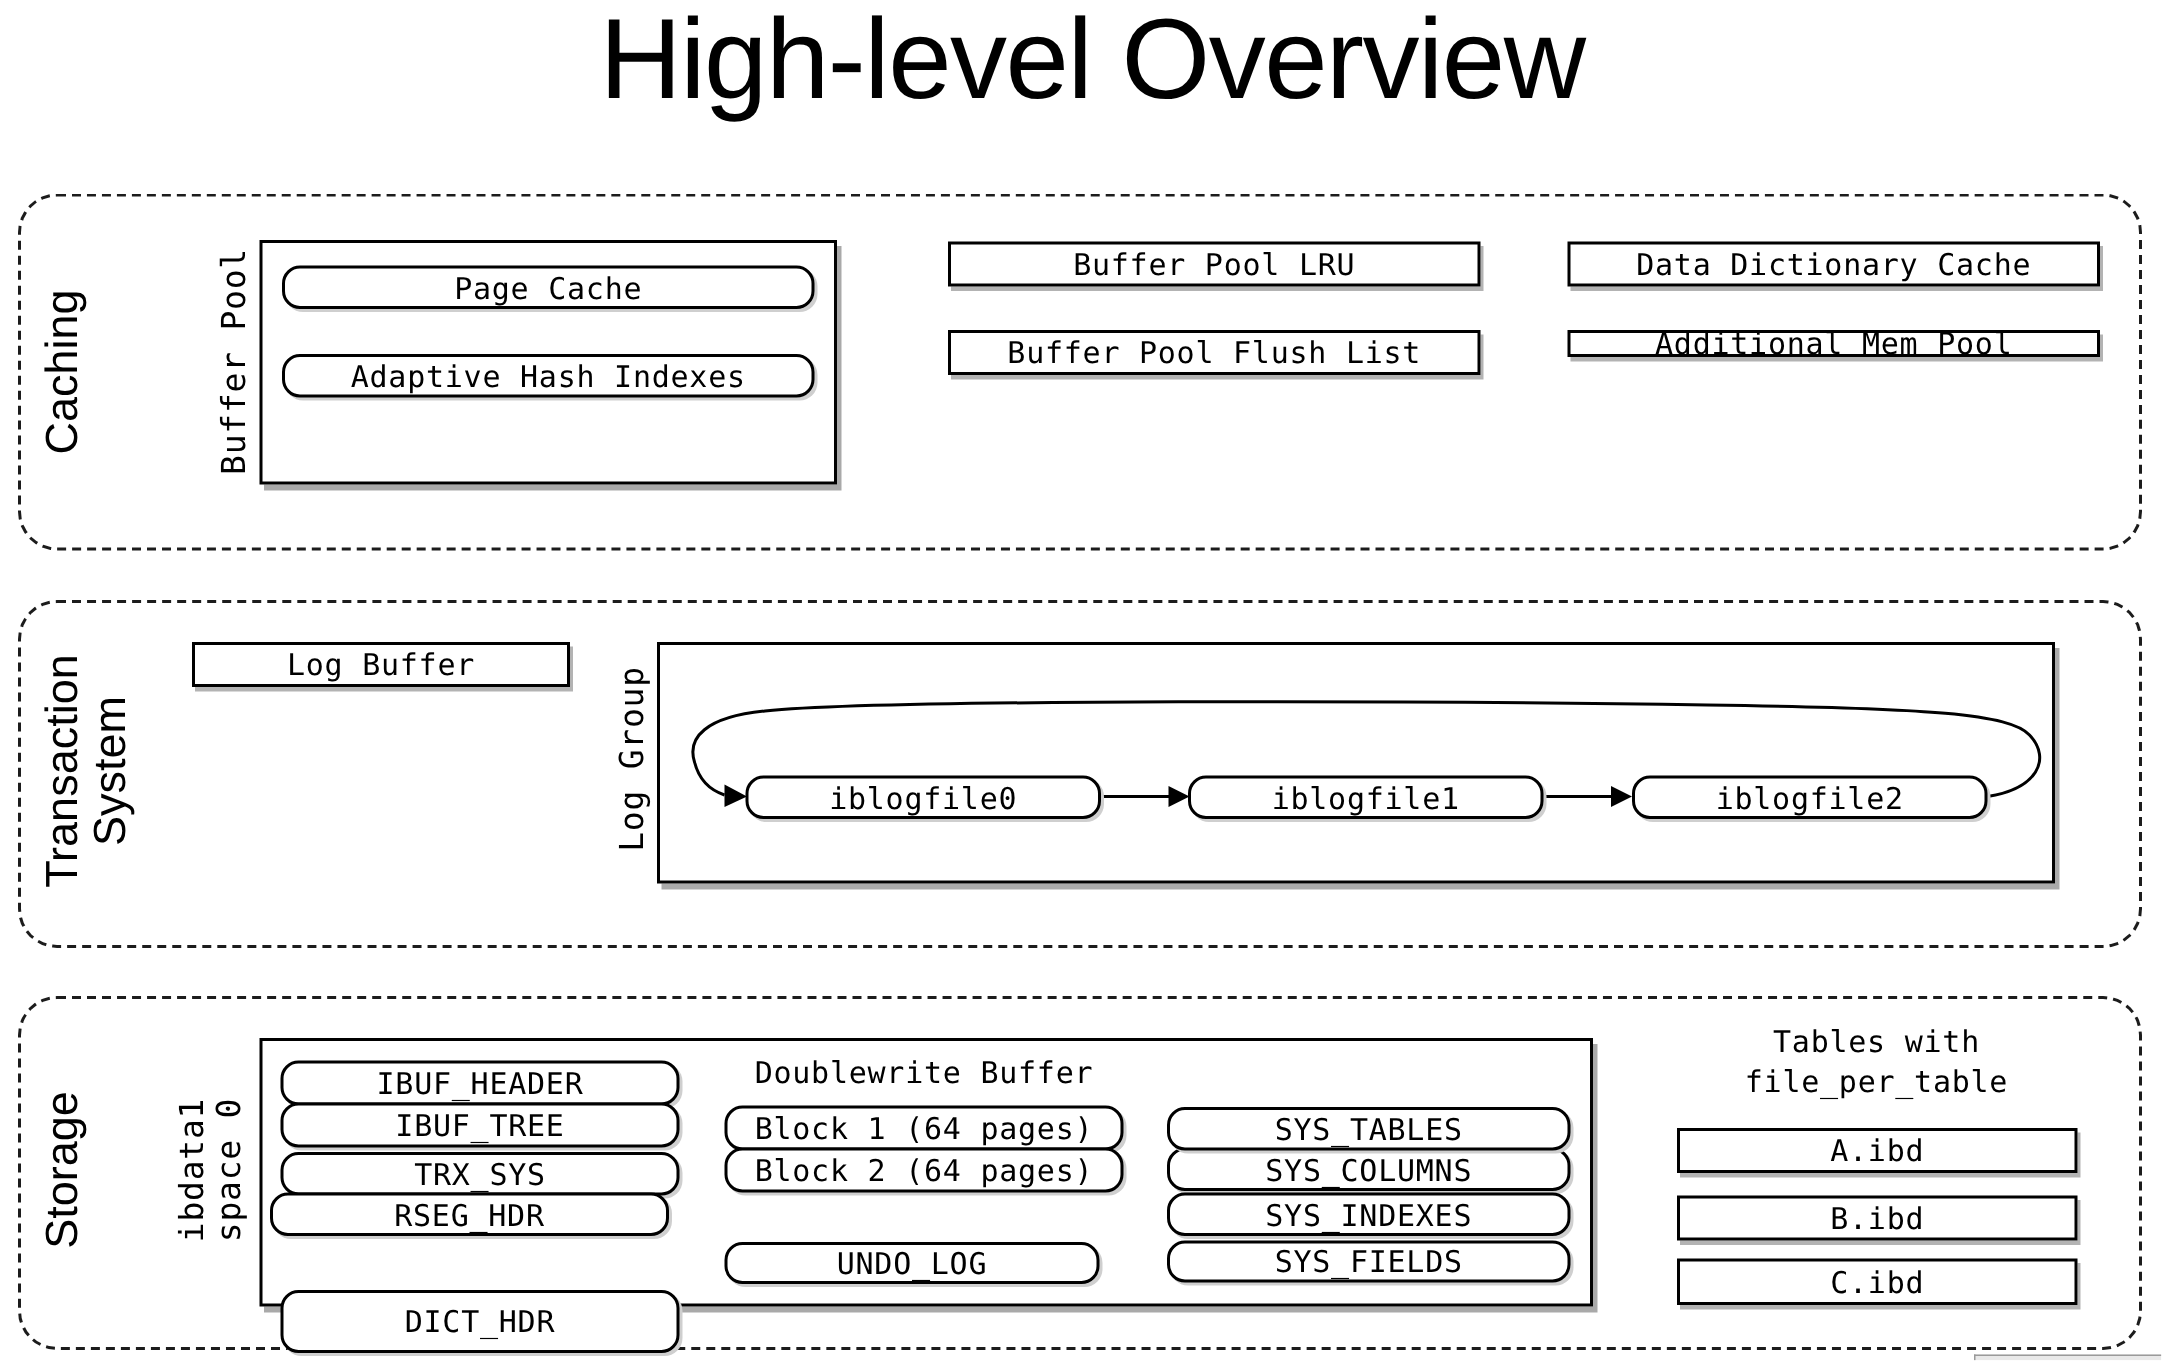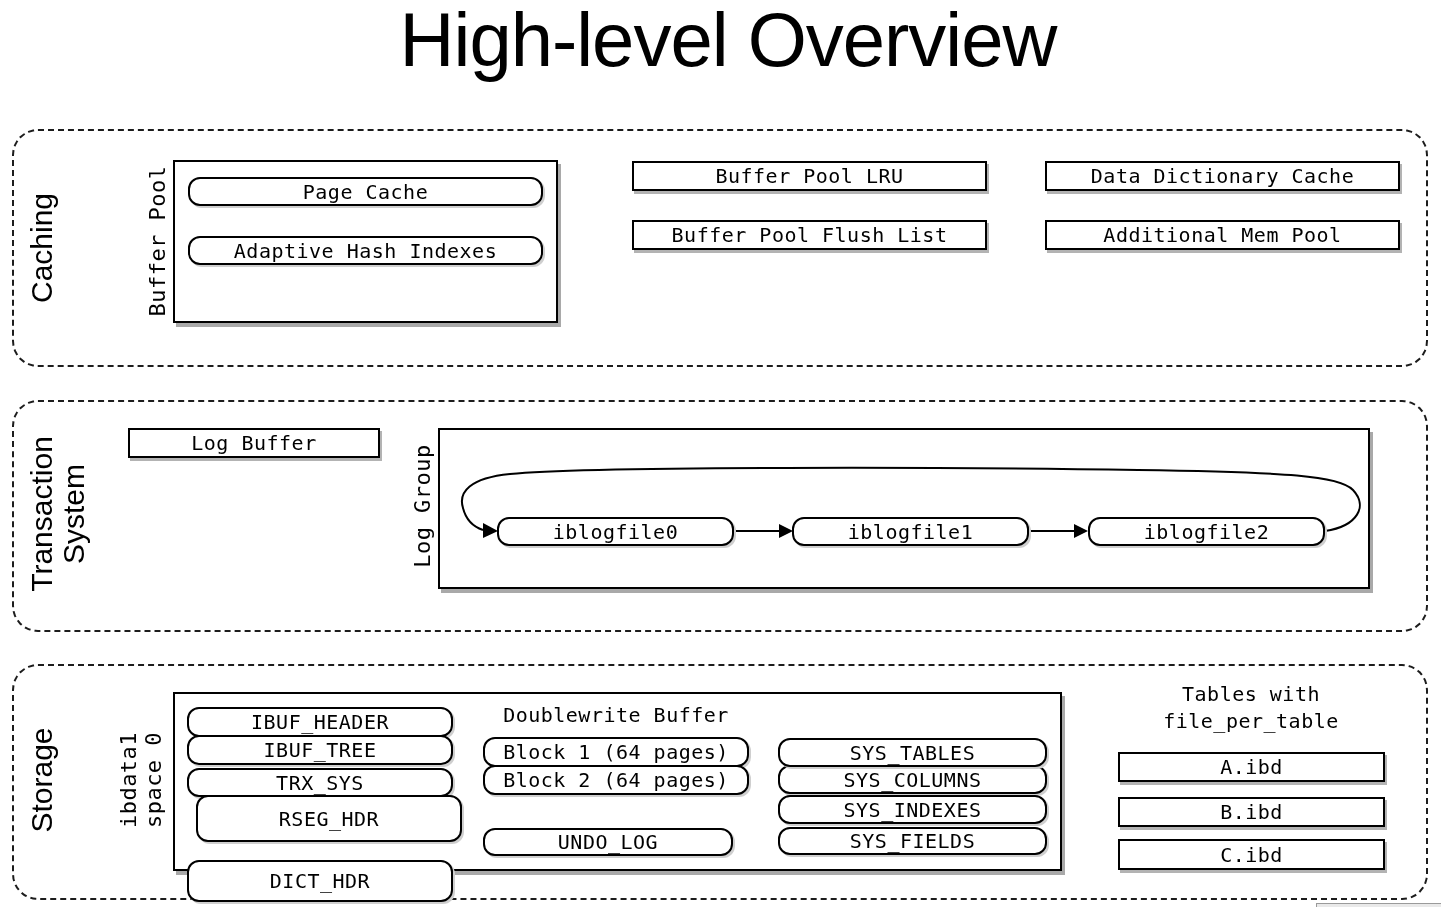--- a/index.html
+++ b/index.html
@@ -60,21 +60,21 @@
 
   <div class="panel" style="left:173px;top:160px;width:385px;height:163px"></div>
   <div class="vlabel mono" style="left:157px;top:241px">Buffer Pool</div>
 
   <div class="box stack" style="left:188px;top:177px;width:355px;height:29px">Page Cache</div>
   <div class="box stack" style="left:188px;top:236px;width:355px;height:29px">Adaptive Hash Indexes</div>
 
   <div class="box" style="left:632px;top:161px;width:355px;height:30px">Buffer Pool LRU</div>
   <div class="box" style="left:632px;top:220px;width:355px;height:30px">Buffer Pool Flush List</div>
   <div class="box" style="left:1045px;top:161px;width:355px;height:30px">Data Dictionary Cache</div>
-  <div class="box" style="left:1045px;top:220px;width:355px;height:30px">Additional Mem Pool</div>
+  <div class="box" style="left:1045px;top:220px;width:355px;height:18px">Additional Mem Pool</div>
 
   <div class="dashed" style="left:12px;top:400px;width:1416px;height:232px"></div>
   <div class="vlabel" style="left:58px;top:514px">
     <div>Transaction</div>
     <div>System</div>
   </div>
 
   <div class="box" style="left:128px;top:428px;width:252px;height:30px">Log Buffer</div>
 
   <div class="vlabel mono" style="left:422px;top:506px">Log Group</div>
@@ -99,21 +99,21 @@
   <div class="vlabel mono" style="left:141px;top:780px">
     <div>ibdata1</div>
     <div>space 0</div>
   </div>
 
   <div class="panel" style="left:173px;top:692px;width:889px;height:179px"></div>
 
   <div class="box stack" style="left:187px;top:707px;width:266px;height:30px">IBUF_HEADER</div>
   <div class="box stack" style="left:187px;top:735px;width:266px;height:30px">IBUF_TREE</div>
   <div class="box stack" style="left:187px;top:768px;width:266px;height:29px">TRX_SYS</div>
-  <div class="box stack" style="left:196px;top:795px;width:266px;height:47px">RSEG_HDR</div>
+  <div class="box stack" style="left:180px;top:795px;width:266px;height:29px">RSEG_HDR</div>
   <div class="box stack" style="left:187px;top:860px;width:266px;height:42px">DICT_HDR</div>
 
   <div class="heading" style="left:483px;top:702px;width:266px">Doublewrite Buffer</div>
   <div class="box stack" style="left:483px;top:737px;width:266px;height:30px">Block 1 (64 pages)</div>
   <div class="box stack" style="left:483px;top:765px;width:266px;height:30px">Block 2 (64 pages)</div>
   <div class="box stack" style="left:483px;top:828px;width:250px;height:28px">UNDO_LOG</div>
 
   <div class="heading" style="left:778px;top:734px;width:269px">Data Dict.</div>
   <div class="box stack" style="left:778px;top:765px;width:269px;height:29px">SYS_COLUMNS</div>
   <div class="box stack" style="left:778px;top:738px;width:269px;height:29px">SYS_TABLES</div>

